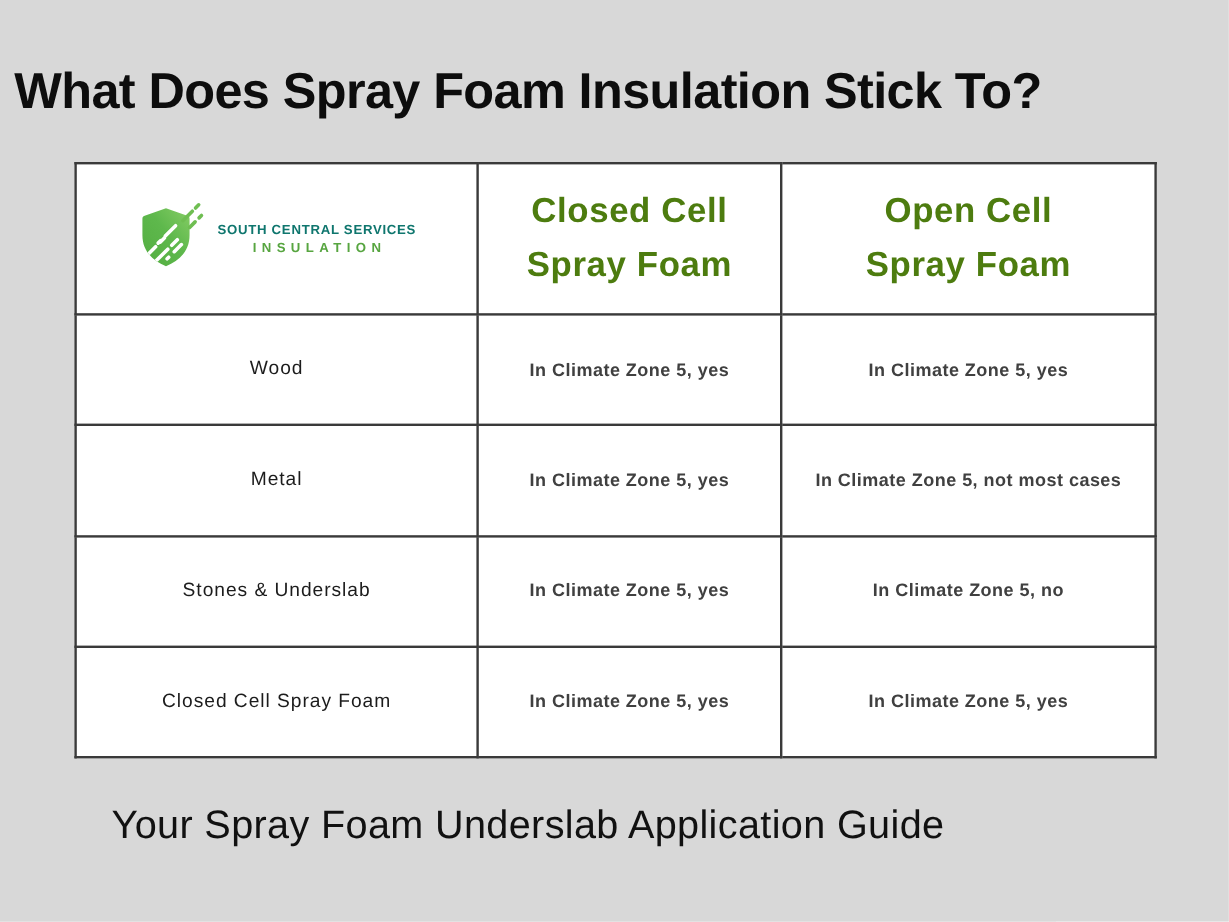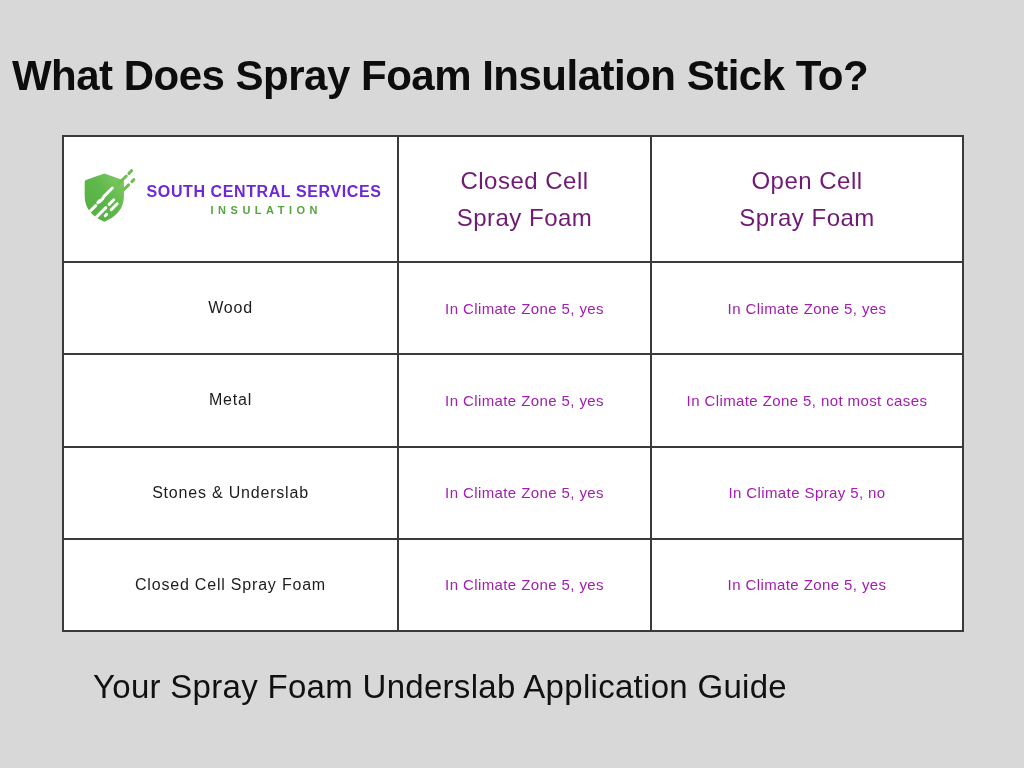--- a/index.html
+++ b/index.html
@@ -40,51 +40,51 @@
   table.stick-table th,
   table.stick-table td {
     border: 2px solid #3a3a3a;
     text-align: center;
     vertical-align: middle;
     padding: 0 8px;
   }
   tr.header-row { height: 126px; }
   tr.data-row { height: 74px; }
   th.col-header {
-    font-size: 24px;
-    font-weight: 400;
-    color: #701a75;
+    font-size: 29px;
+    font-weight: 700;
+    color: #4d7c0f;
     line-height: 1.55;
     letter-spacing: 0.5px;
     white-space: pre-line;
   }
   th.row-label {
     font-size: 16px;
     font-weight: 400;
     letter-spacing: 0.8px;
     color: #1c1c1c;
   }
   td.value-cell {
     font-size: 15px;
-    font-weight: 400;
+    font-weight: 700;
     letter-spacing: 0.4px;
-    color: #a21caf;
+    color: #404040;
   }
   .logo {
     display: flex;
     align-items: center;
     justify-content: center;
     gap: 9px;
   }
   .logo-text { text-align: center; }
   .logo-company {
-    font-size: 16px;
+    font-size: 11px;
     font-weight: 800;
     letter-spacing: 0.6px;
-    color: #6d28d9;
+    color: #0f766e;
     white-space: nowrap;
   }
   .logo-division {
     margin-top: 3px;
     font-size: 11px;
     font-weight: 700;
     letter-spacing: 4.5px;
     color: #57a540;
     text-indent: 4.5px;
   }
@@ -161,21 +161,21 @@
         <td class="value-cell">In Climate Zone 5, yes</td>
       </tr>
       <tr class="data-row">
         <th class="row-label">Metal</th>
         <td class="value-cell">In Climate Zone 5, yes</td>
         <td class="value-cell">In Climate Zone 5, not most cases</td>
       </tr>
       <tr class="data-row">
         <th class="row-label">Stones &amp; Underslab</th>
         <td class="value-cell">In Climate Zone 5, yes</td>
-        <td class="value-cell">In Climate Spray 5, no</td>
+        <td class="value-cell">In Climate Zone 5, no</td>
       </tr>
       <tr class="data-row">
         <th class="row-label">Closed Cell Spray Foam</th>
         <td class="value-cell">In Climate Zone 5, yes</td>
         <td class="value-cell">In Climate Zone 5, yes</td>
       </tr>
     </tbody>
   </table>
 
   <div class="footer-tagline">Your Spray Foam Underslab Application Guide</div>

